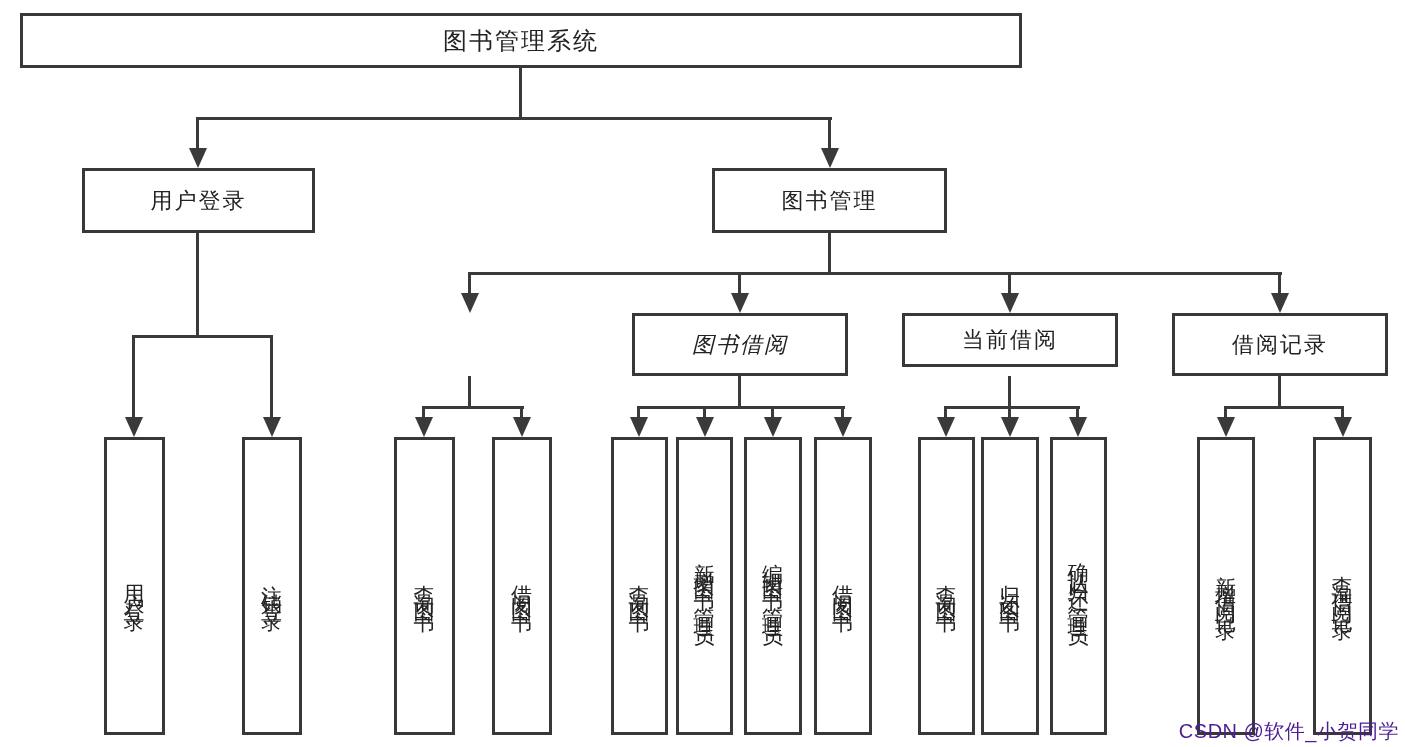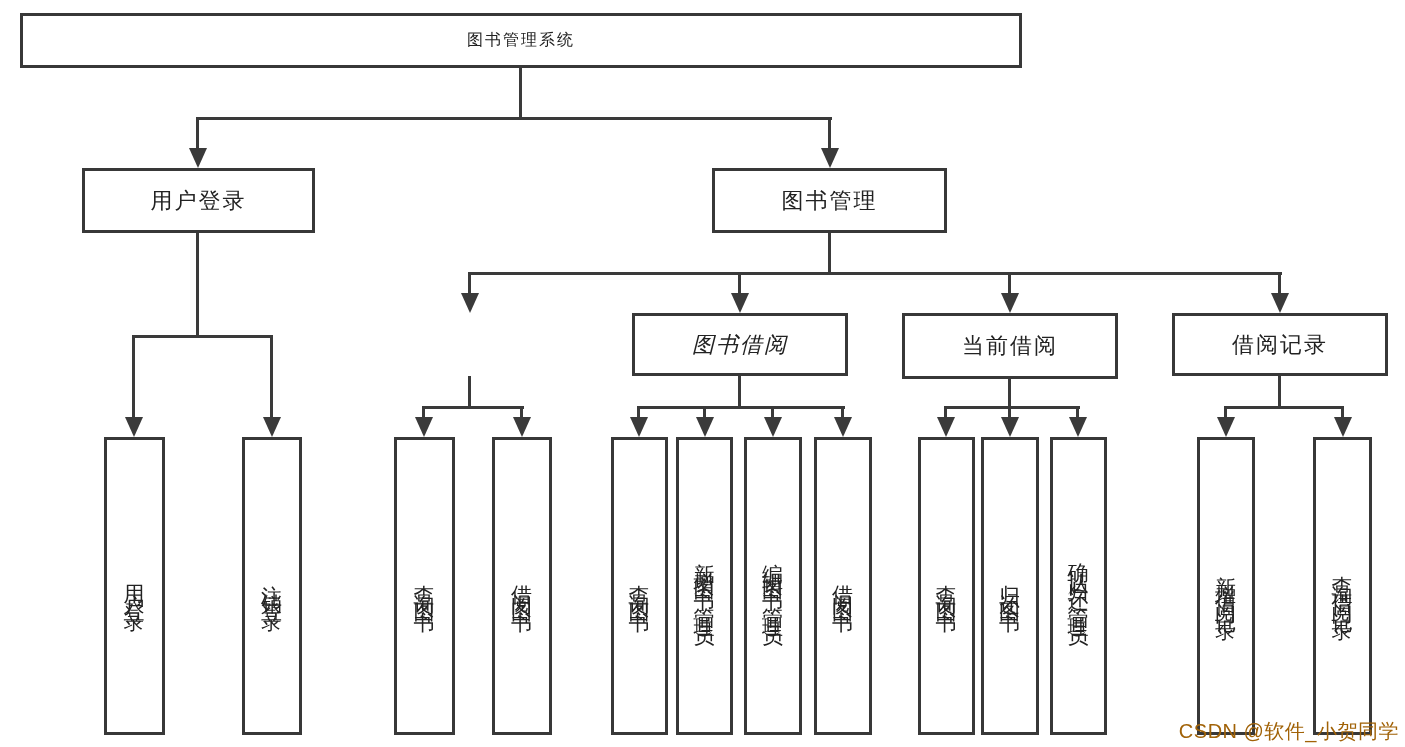--- a/index.html
+++ b/index.html
@@ -15,21 +15,21 @@
     position: absolute;
     box-sizing: border-box;
     border: 3px solid #383838;
     background: #ffffff;
     display: flex;
     align-items: center;
     justify-content: center;
     color: #222222;
   }
   .hbox { font-size: 22px; letter-spacing: 2px; white-space: nowrap; }
-  .hbox.root { font-size: 16px; }
+  .hbox.root { font-size: 24px; }
   .vbox {
     writing-mode: vertical-rl;
     text-orientation: mixed;
     font-size: 21px;
     letter-spacing: 9px;
     line-height: 1;
   }
   .vline { position: absolute; width: 3px; background: #3a3a3a; }
   .hline { position: absolute; height: 3px; background: #3a3a3a; }
   .arrowhead {
@@ -37,40 +37,40 @@
     width: 0; height: 0;
     border-left: 9px solid transparent;
     border-right: 9px solid transparent;
     border-top: 20px solid #3a3a3a;
   }
   .watermark {
     position: absolute;
     right: 6px;
     bottom: 2px;
     font-size: 20px;
-    color: #a16207;
+    color: #4c1d95;
     letter-spacing: 0.5px;
     white-space: nowrap;
   }
 </style>
 </head>
 <body>
 
 <div id="canvas">
 
   <div class="box hbox root" style="left:20px; top:13px; width:1002px; height:55px;">图书管理系统</div>
 
   <div class="box hbox" style="left:82px; top:168px; width:233px; height:65px;">用户登录</div>
 
   <div class="box hbox" style="left:712px; top:168px; width:235px; height:65px;">图书管理</div>
 
 
   <div class="box hbox" style="left:632px; top:313px; width:216px; height:63px;font-style:italic;">图书借阅</div>
 
-  <div class="box hbox" style="left:902px; top:313px; width:216px; height:66px;">当前借阅</div>
+  <div class="box hbox" style="left:902px; top:313px; width:216px; height:54px;">当前借阅</div>
 
   <div class="box hbox" style="left:1172px; top:313px; width:216px; height:63px;">借阅记录</div>
 
   <div class="box vbox" style="left:104px; top:437px; width:61px; height:298px;">用户登录</div>
 
   <div class="box vbox" style="left:242px; top:437px; width:60px; height:298px;">注销登录</div>
 
   <div class="box vbox" style="left:394px; top:437px; width:61px; height:298px;">查询图书</div>
 
   <div class="box vbox" style="left:492px; top:437px; width:60px; height:298px;">借阅图书</div>

